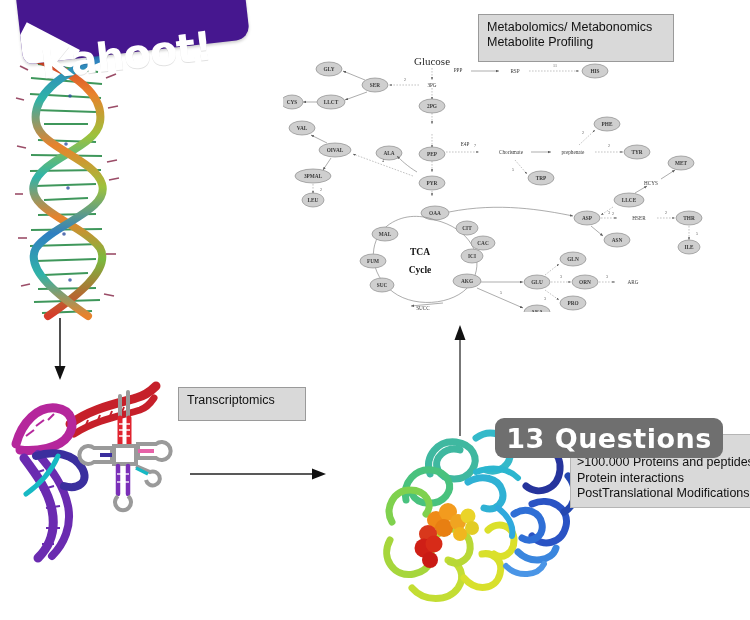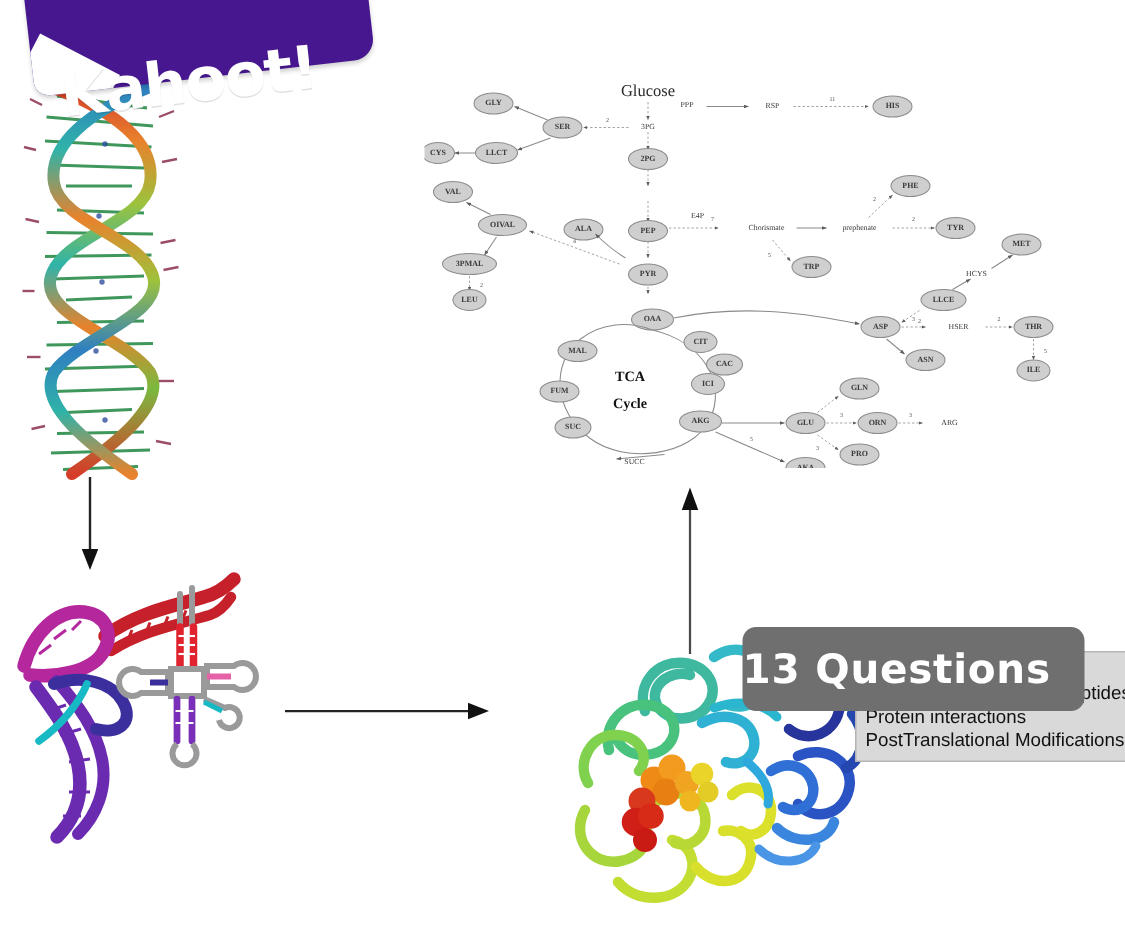--- a/index.html
+++ b/index.html
@@ -20,23 +20,23 @@
   .kahoot-banner::after{content:"";position:absolute;left:-14px;bottom:-30px;
      width:60px;height:60px;background:#fff;transform:rotate(34deg);}
   .kahoot-word{position:absolute;left:40px;top:32px;transform:rotate(-6.5deg);
      color:#fff;font-family:"DejaVu Sans",sans-serif;font-weight:bold;
      font-size:40px;letter-spacing:-1px;text-shadow:0 1px 0 rgba(0,0,0,.12);}
 
   
   .arrow{position:absolute;}
 
   
-  .quiz-badge{position:absolute;left:495px;top:418px;width:228px;height:56px;
+  .quiz-badge{position:absolute;left:495px;top:418px;width:228px;height:40px;
      background:#6f6f6f;border-radius:9px;display:flex;align-items:center;
-     justify-content:flex-start;}
+     justify-content:center;}
   .quiz-badge span{color:#fff;font-family:"DejaVu Sans",sans-serif;
      font-weight:bold;font-size:27px;letter-spacing:.5px;}
 
   
   .pathway{position:absolute;left:283px;top:52px;width:462px;height:260px;}
   .pw-node{fill:#cfcfcf;stroke:#8c8c8c;stroke-width:.7;}
   .pw-lbl{font-family:"Liberation Serif",serif;font-size:5.3px;fill:#3a3a3a;
           text-anchor:middle;dominant-baseline:central;font-weight:bold;}
   .pw-plain{font-family:"Liberation Serif",serif;font-size:5.2px;fill:#3a3a3a;
           text-anchor:middle;dominant-baseline:central;}
@@ -187,20 +187,21 @@
 
       <path d="M110,88 L110,116 M120,88 L120,116" stroke="#7a2fb8" stroke-width="4.5" stroke-linecap="round"></path>
       <path d="M110,118 a8,8 0 1,0 10,0" fill="none" stroke="#9a9a9a" stroke-width="4"></path>
       <g stroke="#ffffff" stroke-width="1.3">
         <line x1="109" y1="96" x2="121" y2="96"></line>
           <line x1="109" y1="104" x2="121" y2="104"></line>
       </g>
     </g>
   </svg>
 
+  <div class="infobox" style="left:178px;top:387px;width:110px;height:22px;padding:5px 8px;font-size:12.5px;">Transcriptomics</div>
 
   <svg class="arrow" style="left:190px;top:462px;" width="140" height="24" viewBox="0 0 140 24">
     <line x1="0" y1="12" x2="126" y2="12" stroke="#222" stroke-width="1.5"></line>
     <polygon points="136,12 122,6.5 122,17.5" fill="#111"></polygon>
   </svg>
 
   <svg style="position:absolute;left:372px;top:412px;" width="220" height="200" viewBox="0 0 220 200">
     <g fill="none" stroke-linecap="round" stroke-linejoin="round">
 
       <path d="M58,62 C52,44 66,28 84,30 C100,32 108,46 100,58 C92,70 72,70 66,58
@@ -250,20 +251,22 @@
 
   <div class="quiz-badge">
     <span>13 Questions</span>
   </div>
 
   <svg class="arrow" style="left:448px;top:322px;" width="24" height="114" viewBox="0 0 24 114">
     <line x1="12" y1="114" x2="12" y2="14" stroke="#4a4a4a" stroke-width="1.5"></line>
     <polygon points="12,3 6.5,18 17.5,18" fill="#111"></polygon>
   </svg>
 
+  <div class="infobox" style="left:478px;top:14px;width:178px;height:36px;padding:5px 8px;font-size:12.5px;">Metabolomics/ Metabonomics
+Metabolite Profiling</div>
 
   <svg class="pathway" viewBox="0 0 462 260">
     <defs>
       <marker id="ah" markerWidth="5" markerHeight="5" refX="4.4" refY="1.8" orient="auto">
           <path d="M0,0 L4.6,1.8 L0,3.6 z" fill="#5c5c5c"></path>
         </marker>
     </defs>
 
     <g class="pw-dash" marker-end="url(#ah)">
       <line x1="149" y1="16" x2="149" y2="28"></line>

